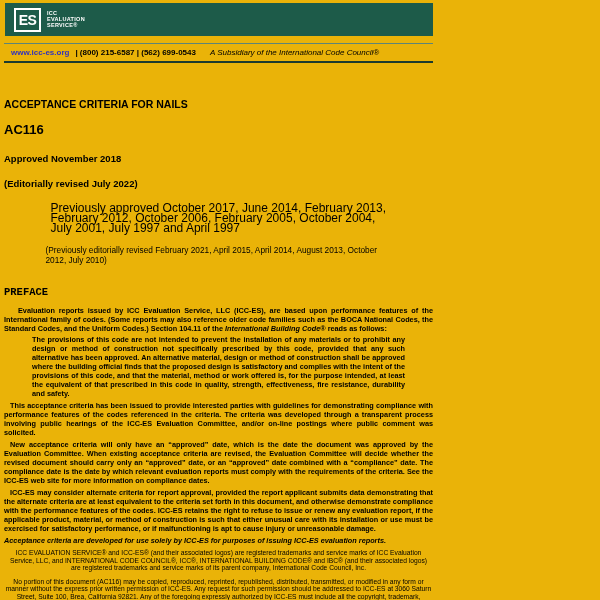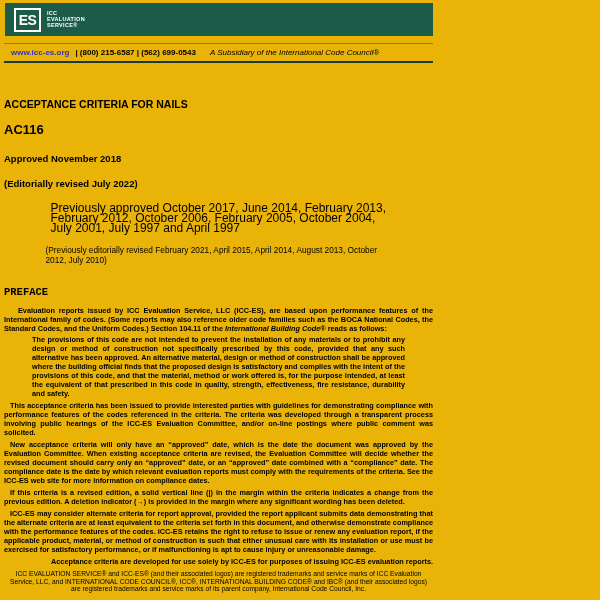--- a/index.html
+++ b/index.html
@@ -47,22 +47,22 @@
 
   
   .para {
     font-size:7.3px; line-height:9px; text-align:justify; font-weight:bold;
     margin:3px 0 0 0;
   }
   .para1 { text-indent:14px; margin-top:8px; }
   .p-ind { text-indent:6px; }
   .quote { margin:2px 28px 0 28px; }
   .emphasis {
-    font-size:7.3px; font-weight:bold; 
-    text-align:right; margin-top:3px;
+    font-size:7.3px; font-weight:bold; font-style:italic;
+    text-align:left; margin-top:3px;
   }
   .foot {
     font-size:6.7px; line-height:7.6px; font-weight:normal;
     text-align:center; margin:4px auto 0; max-width:420px;
   }
   .foot.permission { margin-top:6px; max-width:426px; }
   .ital { font-style:italic; }
 </style>
 </head>
 <body>
@@ -99,21 +99,20 @@
     <div class="prev2 center">(Previously editorially revised February 2021, April 2015, April 2014, August 2013, October 2012, July 2010)</div>
 
     <div class="preface-head center">PREFACE</div>
 
     <div class="para para1"><span>Evaluation reports issued by ICC Evaluation Service, LLC (ICC-ES), are based upon performance features of the International family of codes.  (Some reports may also reference older code families such as the BOCA National Codes, the Standard Codes, and the Uniform Codes.)  Section 104.11 of the </span><span class="ital">International Building Code</span><span>® reads as follows:</span></div>
 
     <div class="para quote">The provisions of this code are not intended to prevent the installation of any materials or to prohibit any design or method of construction not specifically prescribed by this code, provided that any such alternative has been approved. An alternative material, design or method of construction shall be approved where the building official finds that the proposed design is satisfactory and complies with the intent of the provisions of this code, and that the material, method or work offered is, for the purpose intended, at least the equivalent of that prescribed in this code in quality, strength, effectiveness, fire resistance, durability and safety.</div>
 
     <div class="para p-ind">This acceptance criteria has been issued to provide interested parties with guidelines for demonstrating compliance with performance features of the codes referenced in the criteria. The criteria was developed through a transparent process involving public hearings of the ICC-ES Evaluation Committee, and/or on-line postings where public comment was solicited.</div>
     <div class="para p-ind">New acceptance criteria will only have an “approved” date, which is the date the document was approved by the Evaluation Committee. When existing acceptance criteria are revised, the Evaluation Committee will decide whether the revised document should carry only an “approved” date, or an “approved” date combined with a “compliance” date. The compliance date is the date by which relevant evaluation reports must comply with the requirements of the criteria. See the ICC-ES web site for more information on compliance dates.</div>
-    <div class="para p-ind">If this criteria is a revised edition, a solid vertical line (|) in the margin within the criteria indicates a change from the previous edition. A deletion indicator (→) is provided in the margin where any significant wording has been deleted.</div>
     <div class="para p-ind">ICC-ES may consider alternate criteria for report approval, provided the report applicant submits data demonstrating that the alternate criteria are at least equivalent to the criteria set forth in this document, and otherwise demonstrate compliance with the performance features of the codes. ICC-ES retains the right to refuse to issue or renew any evaluation report, if the applicable product, material, or method of construction is such that either unusual care with its installation or use must be exercised for satisfactory performance, or if malfunctioning is apt to cause injury or unreasonable damage.</div>
 
     <div class="emphasis">Acceptance criteria are developed for use solely by ICC-ES for purposes of issuing ICC-ES evaluation reports.</div>
 
     <div class="foot">ICC EVALUATION SERVICE® and ICC-ES® (and their associated logos) are registered trademarks and service marks of ICC Evaluation Service, LLC, and INTERNATIONAL CODE COUNCIL®, ICC®, INTERNATIONAL BUILDING CODE® and IBC® (and their associated logos) are registered trademarks and service marks of its parent company, International Code Council, Inc.</div>
     <div class="foot permission">No portion of this document (AC116) may be copied, reproduced, reprinted, republished, distributed, transmitted, or modified in any form or manner without the express prior written permission of ICC-ES.  Any request for such permission should be addressed to ICC-ES at 3060 Saturn Street, Suite 100, Brea, California 92821.  Any of the foregoing expressly authorized by ICC-ES must include all the copyright, trademark, service mark and other proprietary rights notices contained herein.</div>
 
   </div>
 </div>
 

